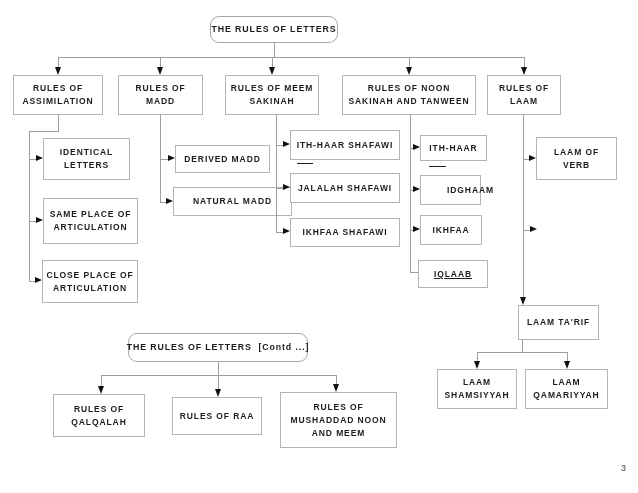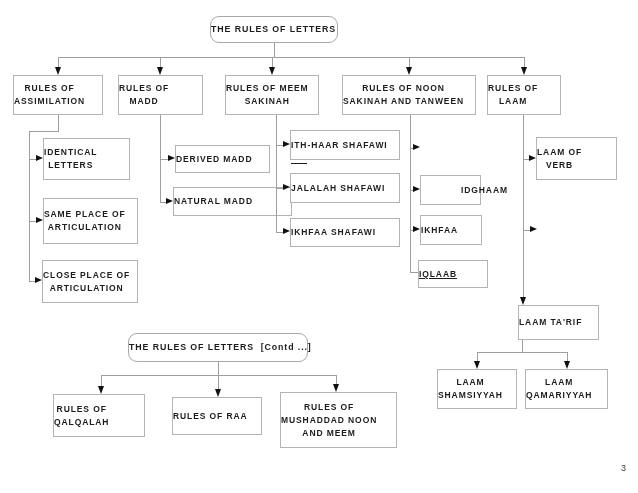--- a/index.html
+++ b/index.html
@@ -14,21 +14,21 @@
     position:absolute;
     border:1px solid #b4b4b4;
     background:#ffffff;
     color:#1c1c1c;
     font-size:8.5px;
     font-weight:bold;
     letter-spacing:0.9px;
     line-height:13px;
     display:flex;
     align-items:center;
-    justify-content:flex-start;
+    justify-content:center;
     text-align:center;
     white-space:pre-line;
     box-sizing:border-box;
   }
   .pill{
     border-radius:9px;
     border:1px solid #a8a8a8;
   }
   .pill .lbl{white-space:pre;font-size:8.8px;}
   .u{border-bottom:1.4px solid #1c1c1c;padding-bottom:13px;}
@@ -120,20 +120,23 @@
 
   <div class="vline" style="left:410px;top:115px;height:157px;"></div>
   <div class="hline" style="left:410px;top:148px;width:3px;"></div>
   <div class="arr-r" style="left:413px;top:144px;"></div>
   <div class="hline" style="left:410px;top:190px;width:3px;"></div>
   <div class="arr-r" style="left:413px;top:186px;"></div>
   <div class="hline" style="left:410px;top:230px;width:3px;"></div>
   <div class="arr-r" style="left:413px;top:226px;"></div>
   <div class="hline" style="left:410px;top:272px;width:8px;"></div>
 
+  <div class="node" style="left:420px;top:135px;width:67px;height:26px;">
+    <span><span class="u">ITH</span><span>-HAAR</span></span>
+  </div>
   <div class="node" style="left:420px;top:175px;width:61px;height:30px;padding-left:40px;">IDGHAAM</div>
   <div class="node" style="left:420px;top:215px;width:62px;height:30px;">IKHFAA</div>
   <div class="node" style="left:418px;top:260px;width:70px;height:28px;text-decoration:underline;">IQLAAB</div>
 
   <div class="vline" style="left:523px;top:115px;height:182px;"></div>
   <div class="hline" style="left:523px;top:159px;width:6px;"></div>
   <div class="arr-r" style="left:529px;top:155px;"></div>
   <div class="hline" style="left:523px;top:230px;width:7px;"></div>
   <div class="arr-r" style="left:530px;top:226px;"></div>
   <div class="arr-d" style="left:520px;top:297px;"></div>

